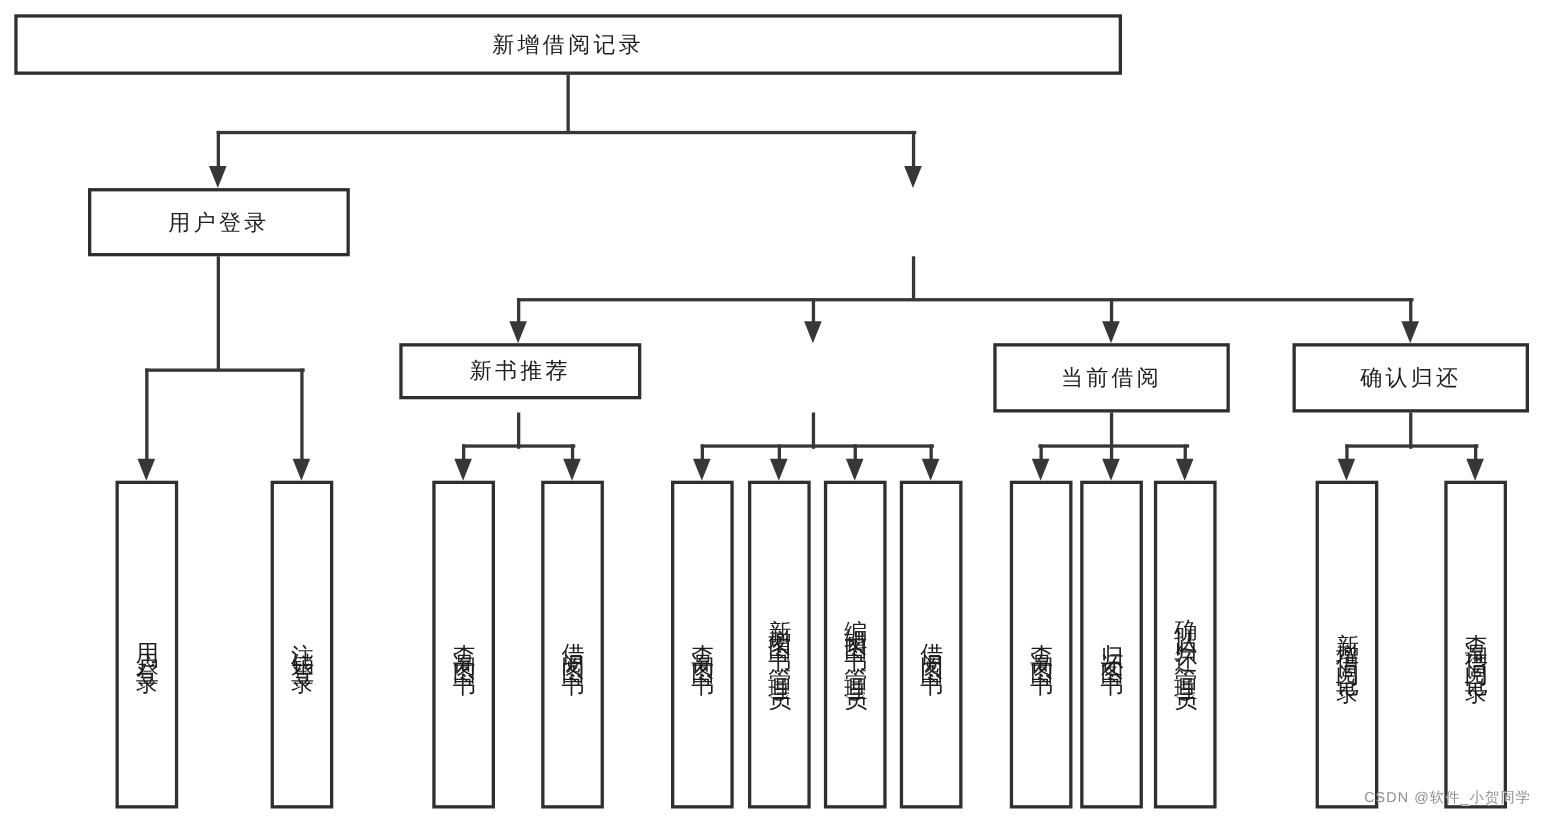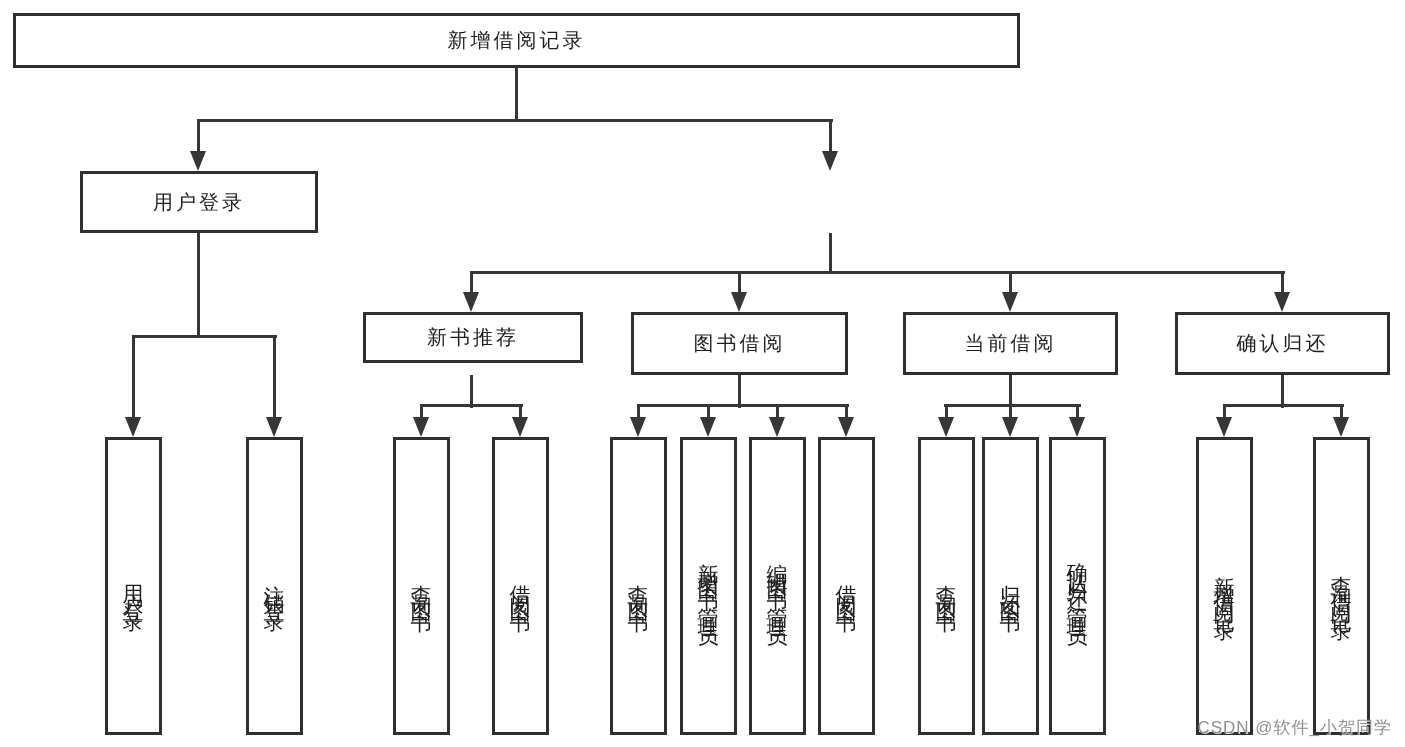--- a/index.html
+++ b/index.html
@@ -42,21 +42,21 @@
   .hl{position:absolute;height:3px;background:var(--line);}
   .ah{
     position:absolute;width:0;height:0;
     border-left:8px solid transparent;
     border-right:8px solid transparent;
     border-top:20px solid var(--line);
   }
   .watermark{
     position:absolute;
     top:716px;right:13px;
-    font-size:17px;
+    font-size:13px;
     letter-spacing:1px;
     color:var(--watermark);
     text-shadow:1px 1px 0 rgba(255,255,255,0.8);
     z-index:5;
     white-space:nowrap;
   }
 </style>
 </head>
 <body>
 
@@ -91,23 +91,20 @@
   <div class="ah" style="left:463px;top:292px"></div>
   <div class="vl" style="left:738px;top:271px;height:22px"></div>
   <div class="ah" style="left:731px;top:292px"></div>
   <div class="vl" style="left:1009px;top:271px;height:22px"></div>
   <div class="ah" style="left:1002px;top:292px"></div>
   <div class="vl" style="left:1281px;top:271px;height:22px"></div>
   <div class="ah" style="left:1274px;top:292px"></div>
 
   <div class="box" style="left:363px;top:312px;width:220px;height:51px">
     <span>新书推荐</span>
-  </div>
-  <div class="box" style="left:631px;top:312px;width:217px;height:63px">
-    <span>图书借阅</span>
   </div>
   <div class="box" style="left:903px;top:312px;width:215px;height:63px">
     <span>当前借阅</span>
   </div>
   <div class="box" style="left:1175px;top:312px;width:215px;height:63px">
     <span>确认归还</span>
   </div>
 
   <div class="vl" style="left:470px;top:375px;height:33px"></div>
   <div class="hl" style="left:420px;top:404px;width:103px"></div>

